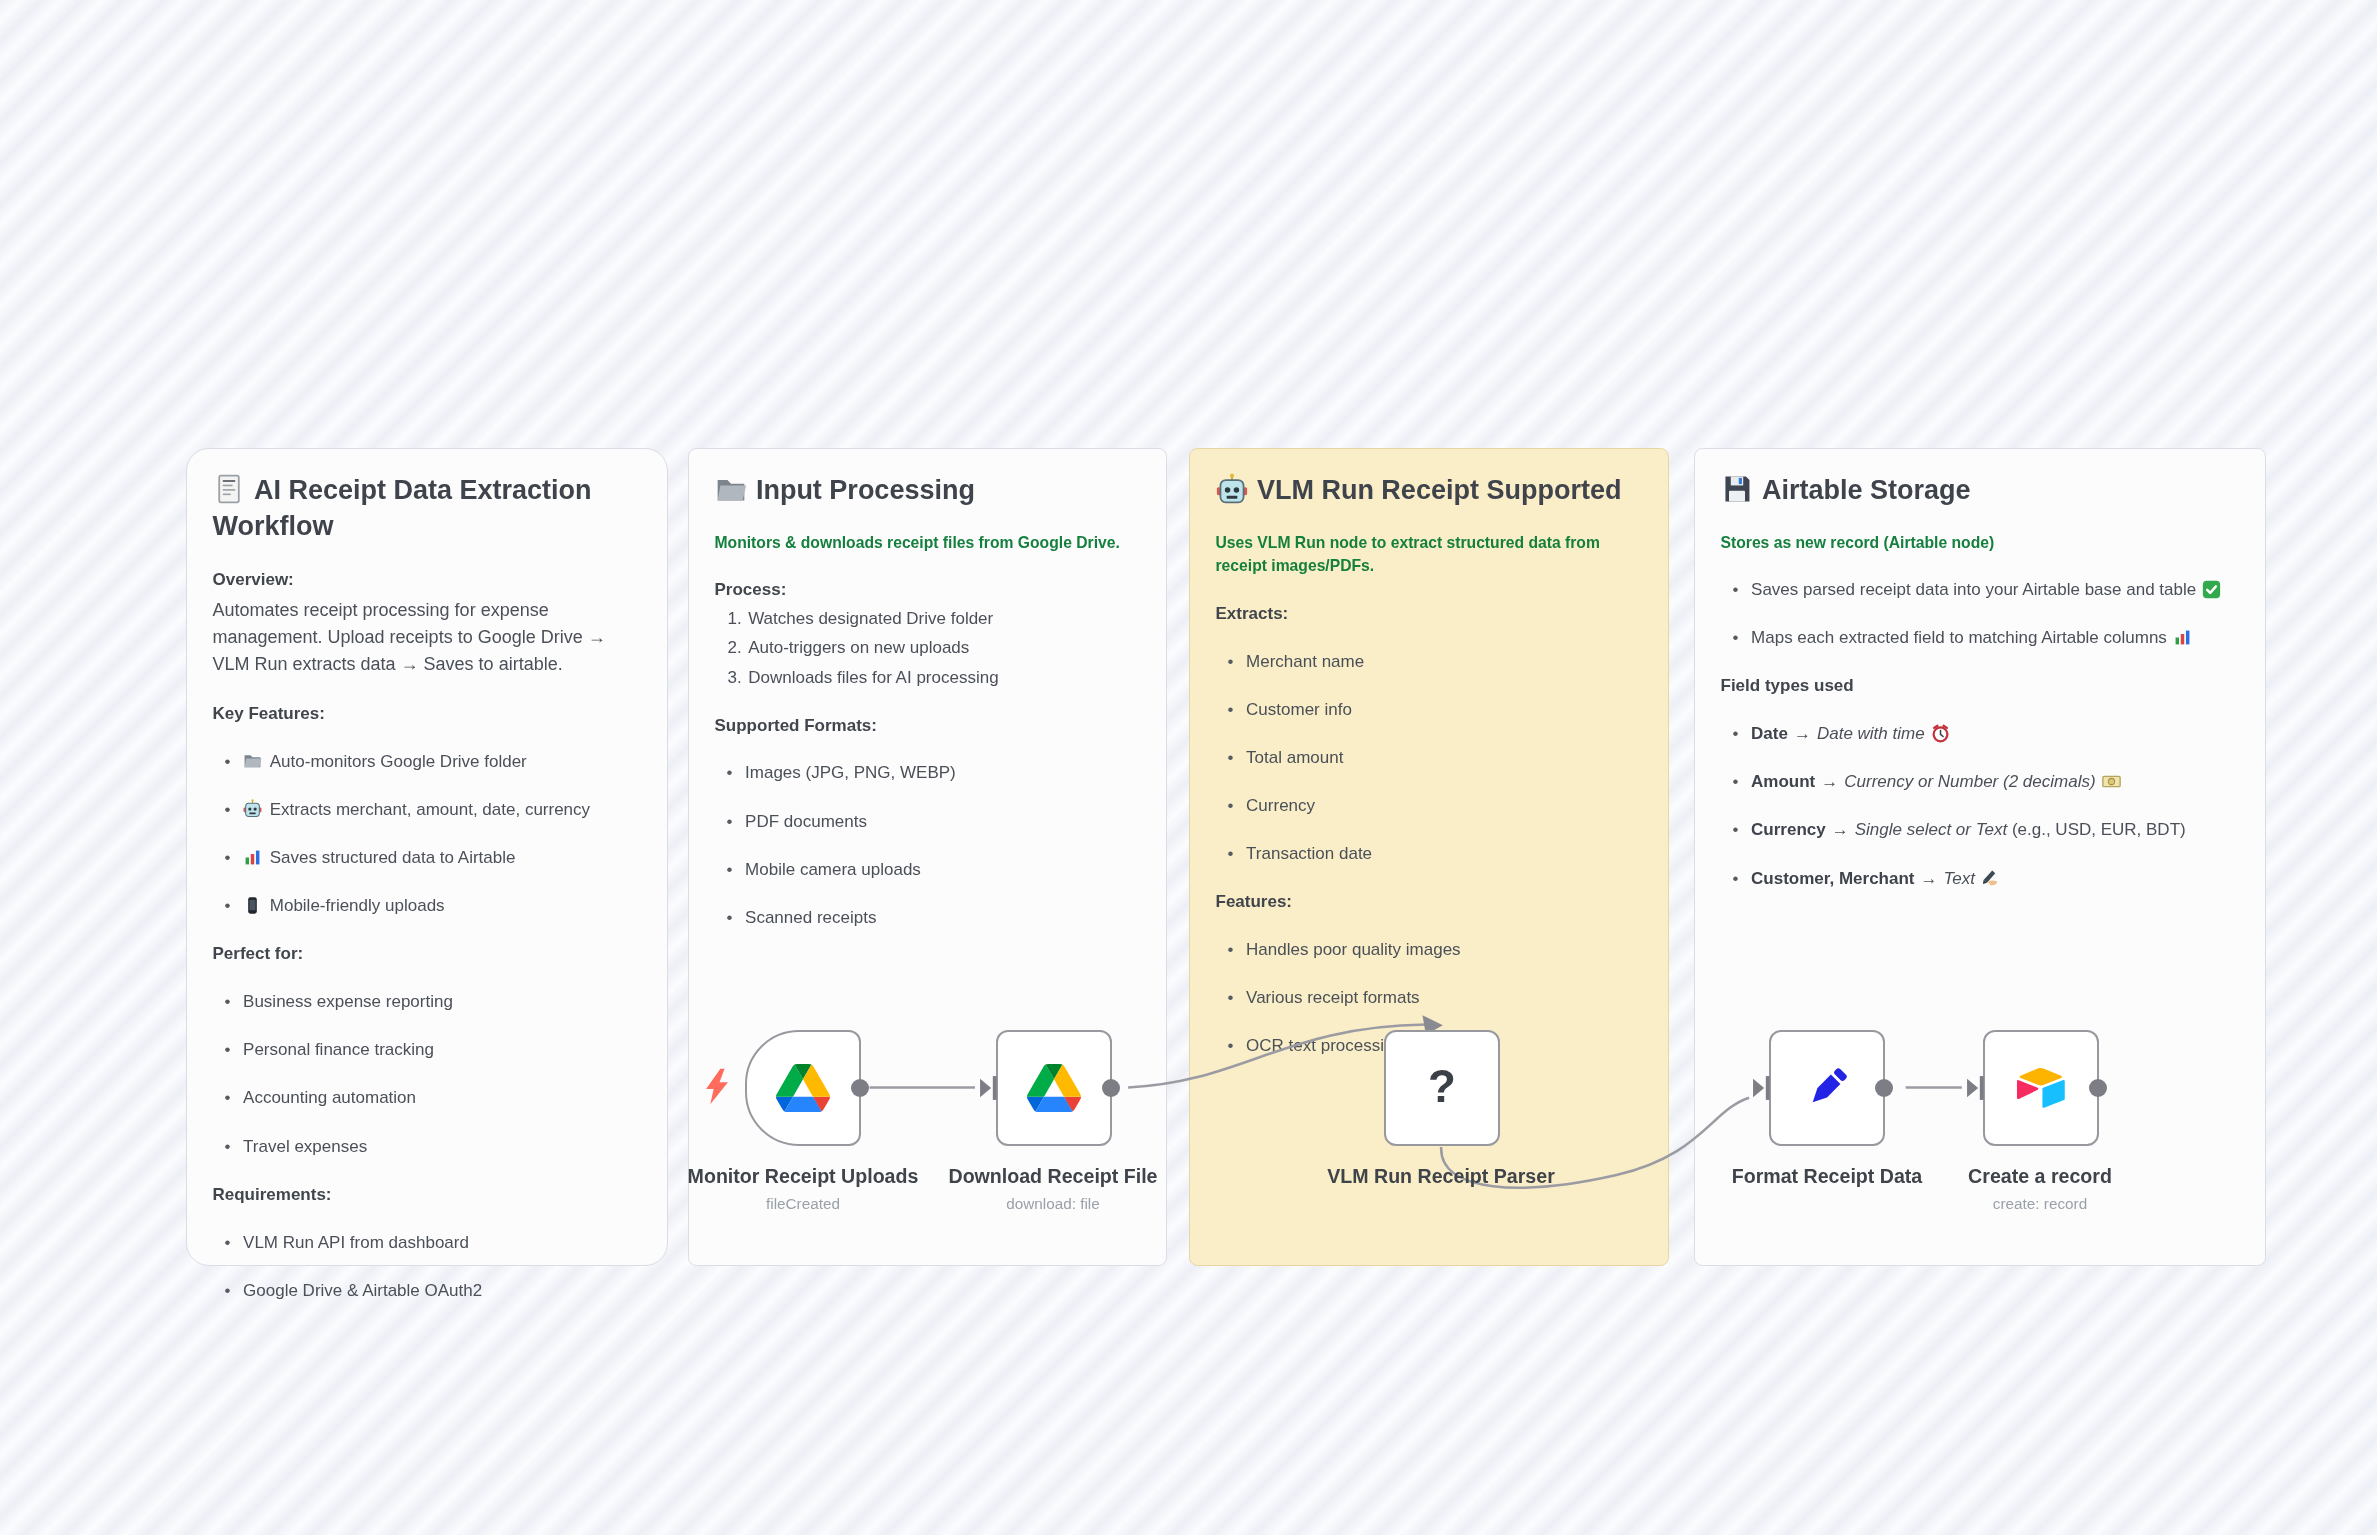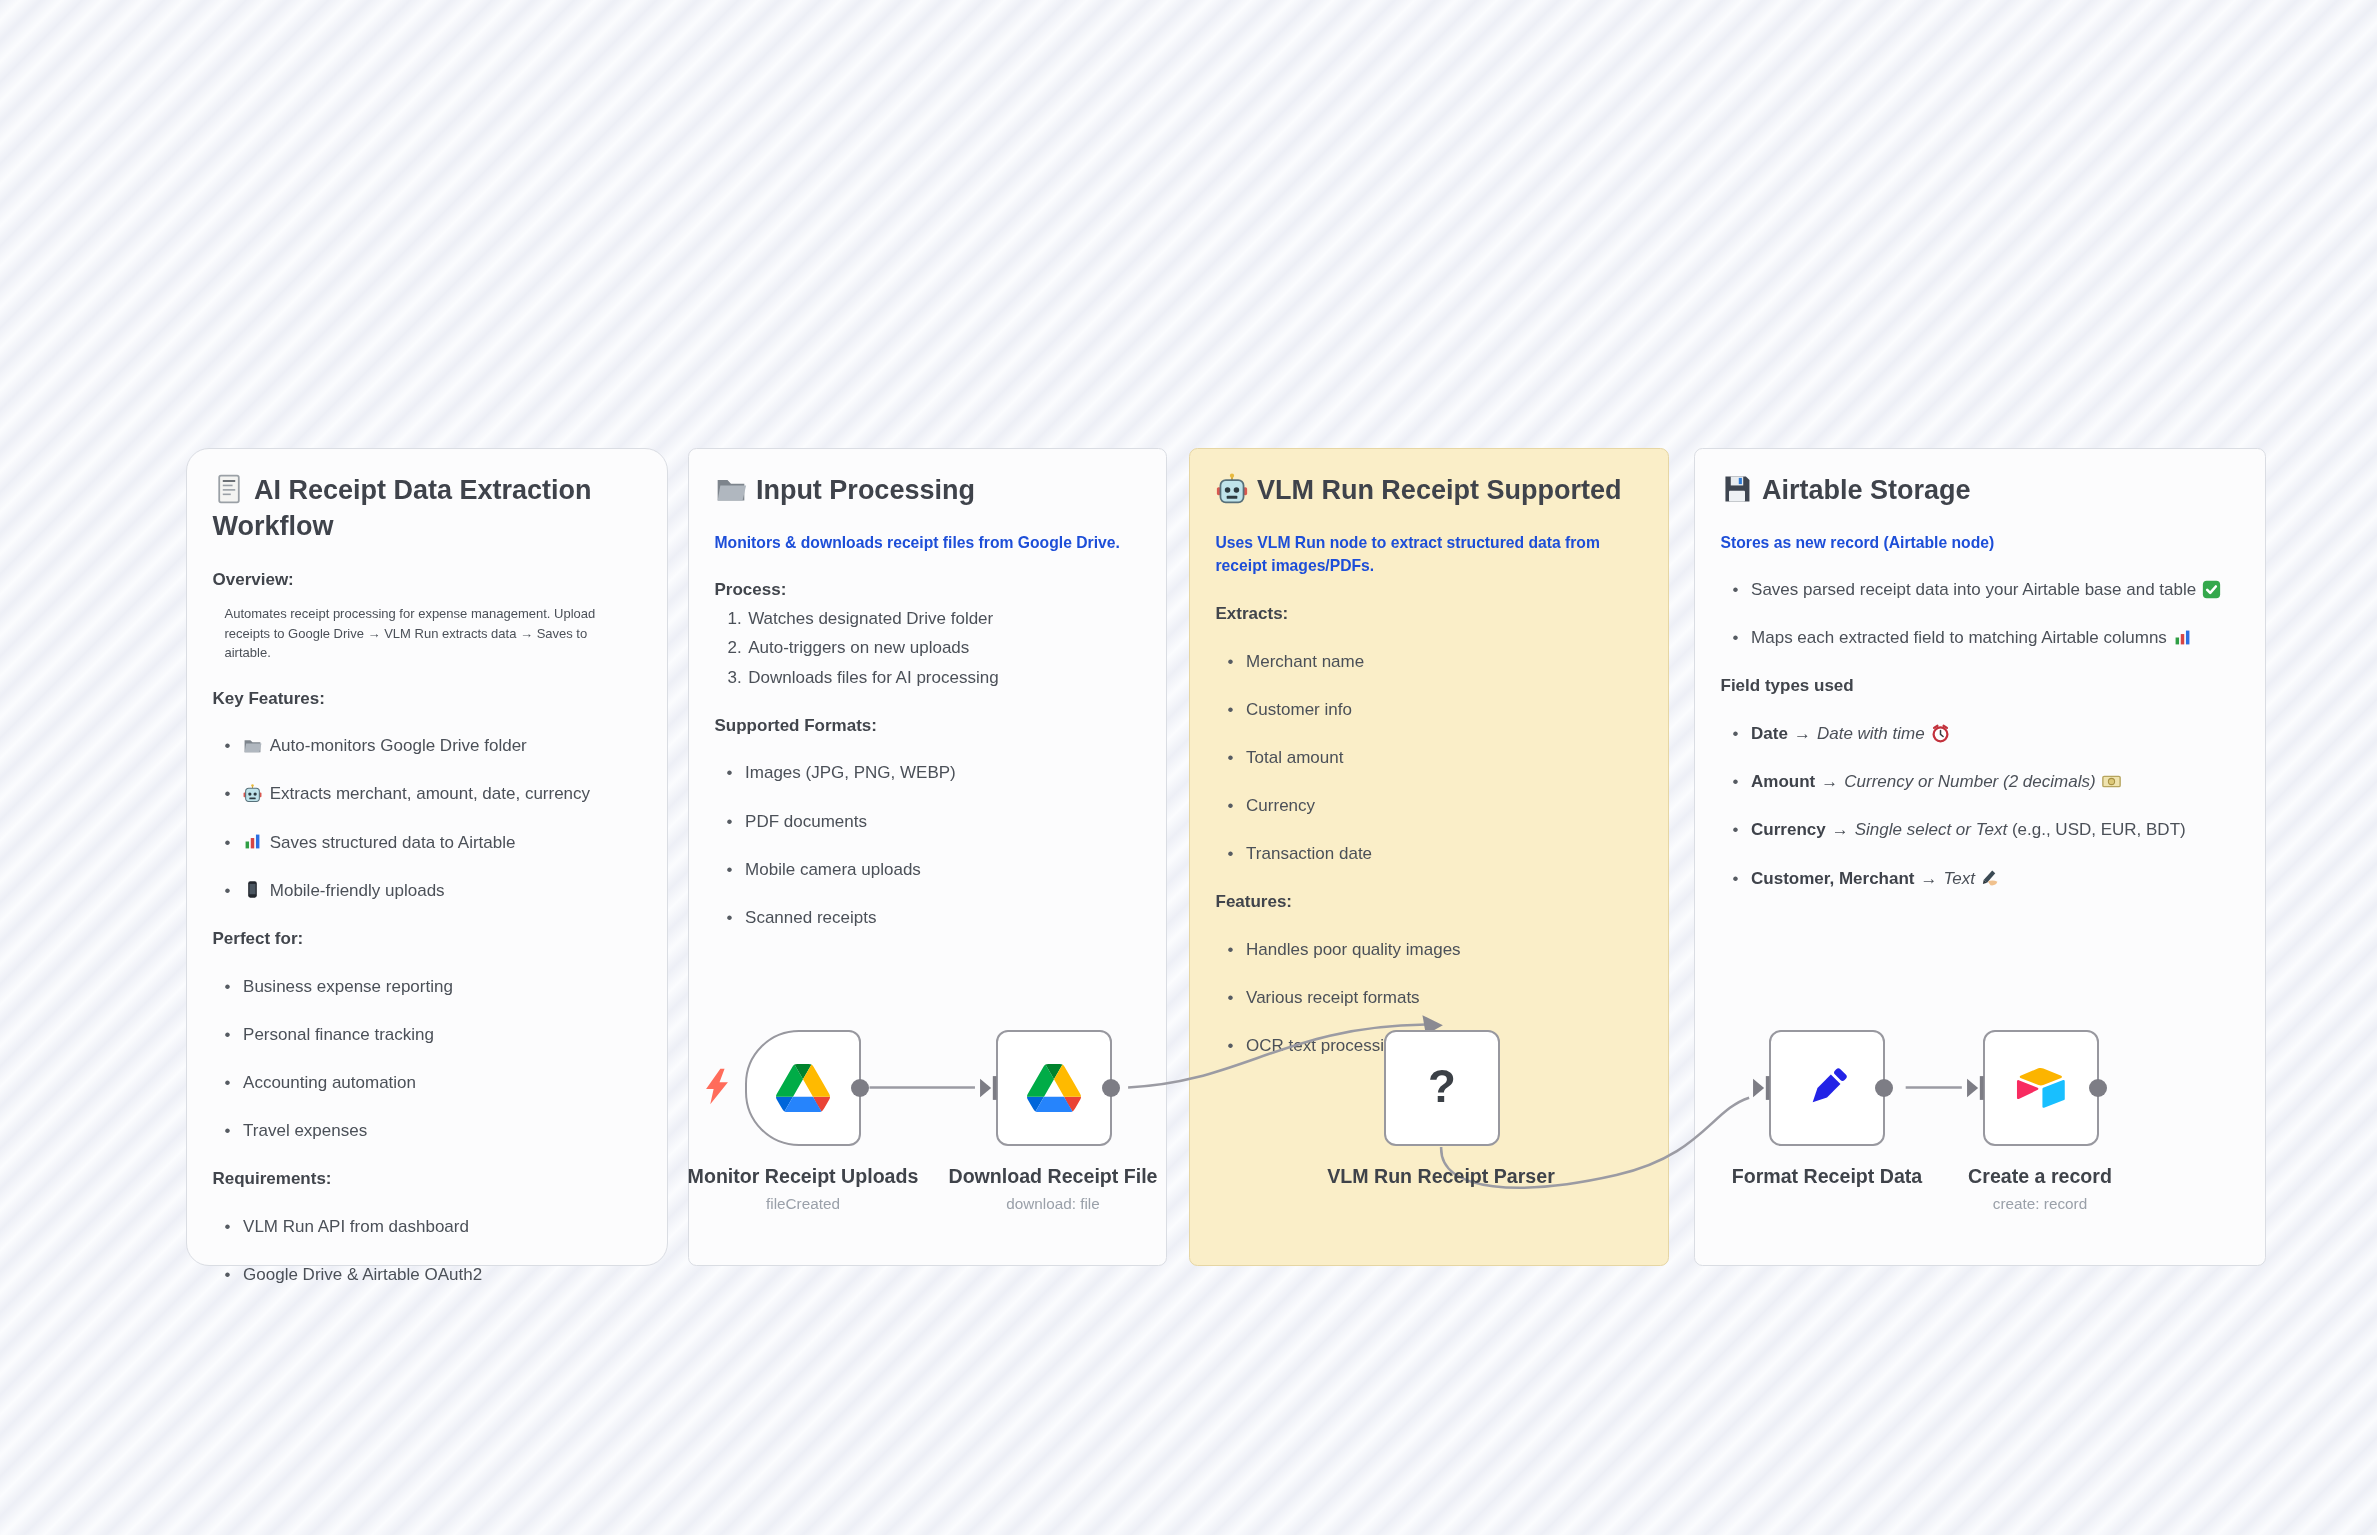--- a/index.html
+++ b/index.html
@@ -16,22 +16,22 @@
     background:#fcfcfd;border:1.3px solid #dadde3;border-radius:8.5px;
     padding:24px 25.5px;color:#4b5058;
   }
   .panel.yellow{background:#faeec8;border-color:#e6d6a4;}
   .panel h2{
     margin:0 0 22px 0;font-size:27px;font-weight:700;color:#3f434b;line-height:1.32;
   }
   .title-icon{display:inline-block;width:32px;height:32px;vertical-align:-6px;margin-right:9.4px;}
   .title-icon svg{width:100%;height:100%;}
   .sec-h{font-weight:700;font-size:17px;color:#41454c;margin:24px 0 5.1px 0;line-height:1.4;}
-  .body-p{font-size:13px;line-height:1.5;margin:12px;}
-  .intro{font-weight:700;font-size:15.7px;color:#1d4ed8;line-height:1.5;margin:0 0 1.7px 0;}
+  .body-p{font-size:18px;line-height:1.5;margin:0;}
+  .intro{font-weight:700;font-size:15.7px;color:#15803d;line-height:1.5;margin:0 0 1.7px 0;}
   ul.plain{list-style:none;margin:5.1px 0 0 0;padding:0 0 0 10.2px;}
   ul.plain li{position:relative;padding-left:20.4px;margin:24px 0;font-size:17px;line-height:1.42;}
   ul.plain li::before{content:"•";position:absolute;left:1.7px;top:0;color:#565b62;}
   ol.steps{margin:5.1px 0 0 0;padding:0 0 0 32px;}
   ol.steps li{margin:5.1px 0;font-size:17px;line-height:1.42;padding-left:1.7px;}
   .gap-list{margin-top:31px;}
   .inl-icon{display:inline-block;width:19px;height:19px;vertical-align:-3.4px;}
   .inl-icon svg{width:100%;height:100%;}
   .lead-icon{margin-right:7.7px;}
   .trail-icon{margin-left:6px;}

